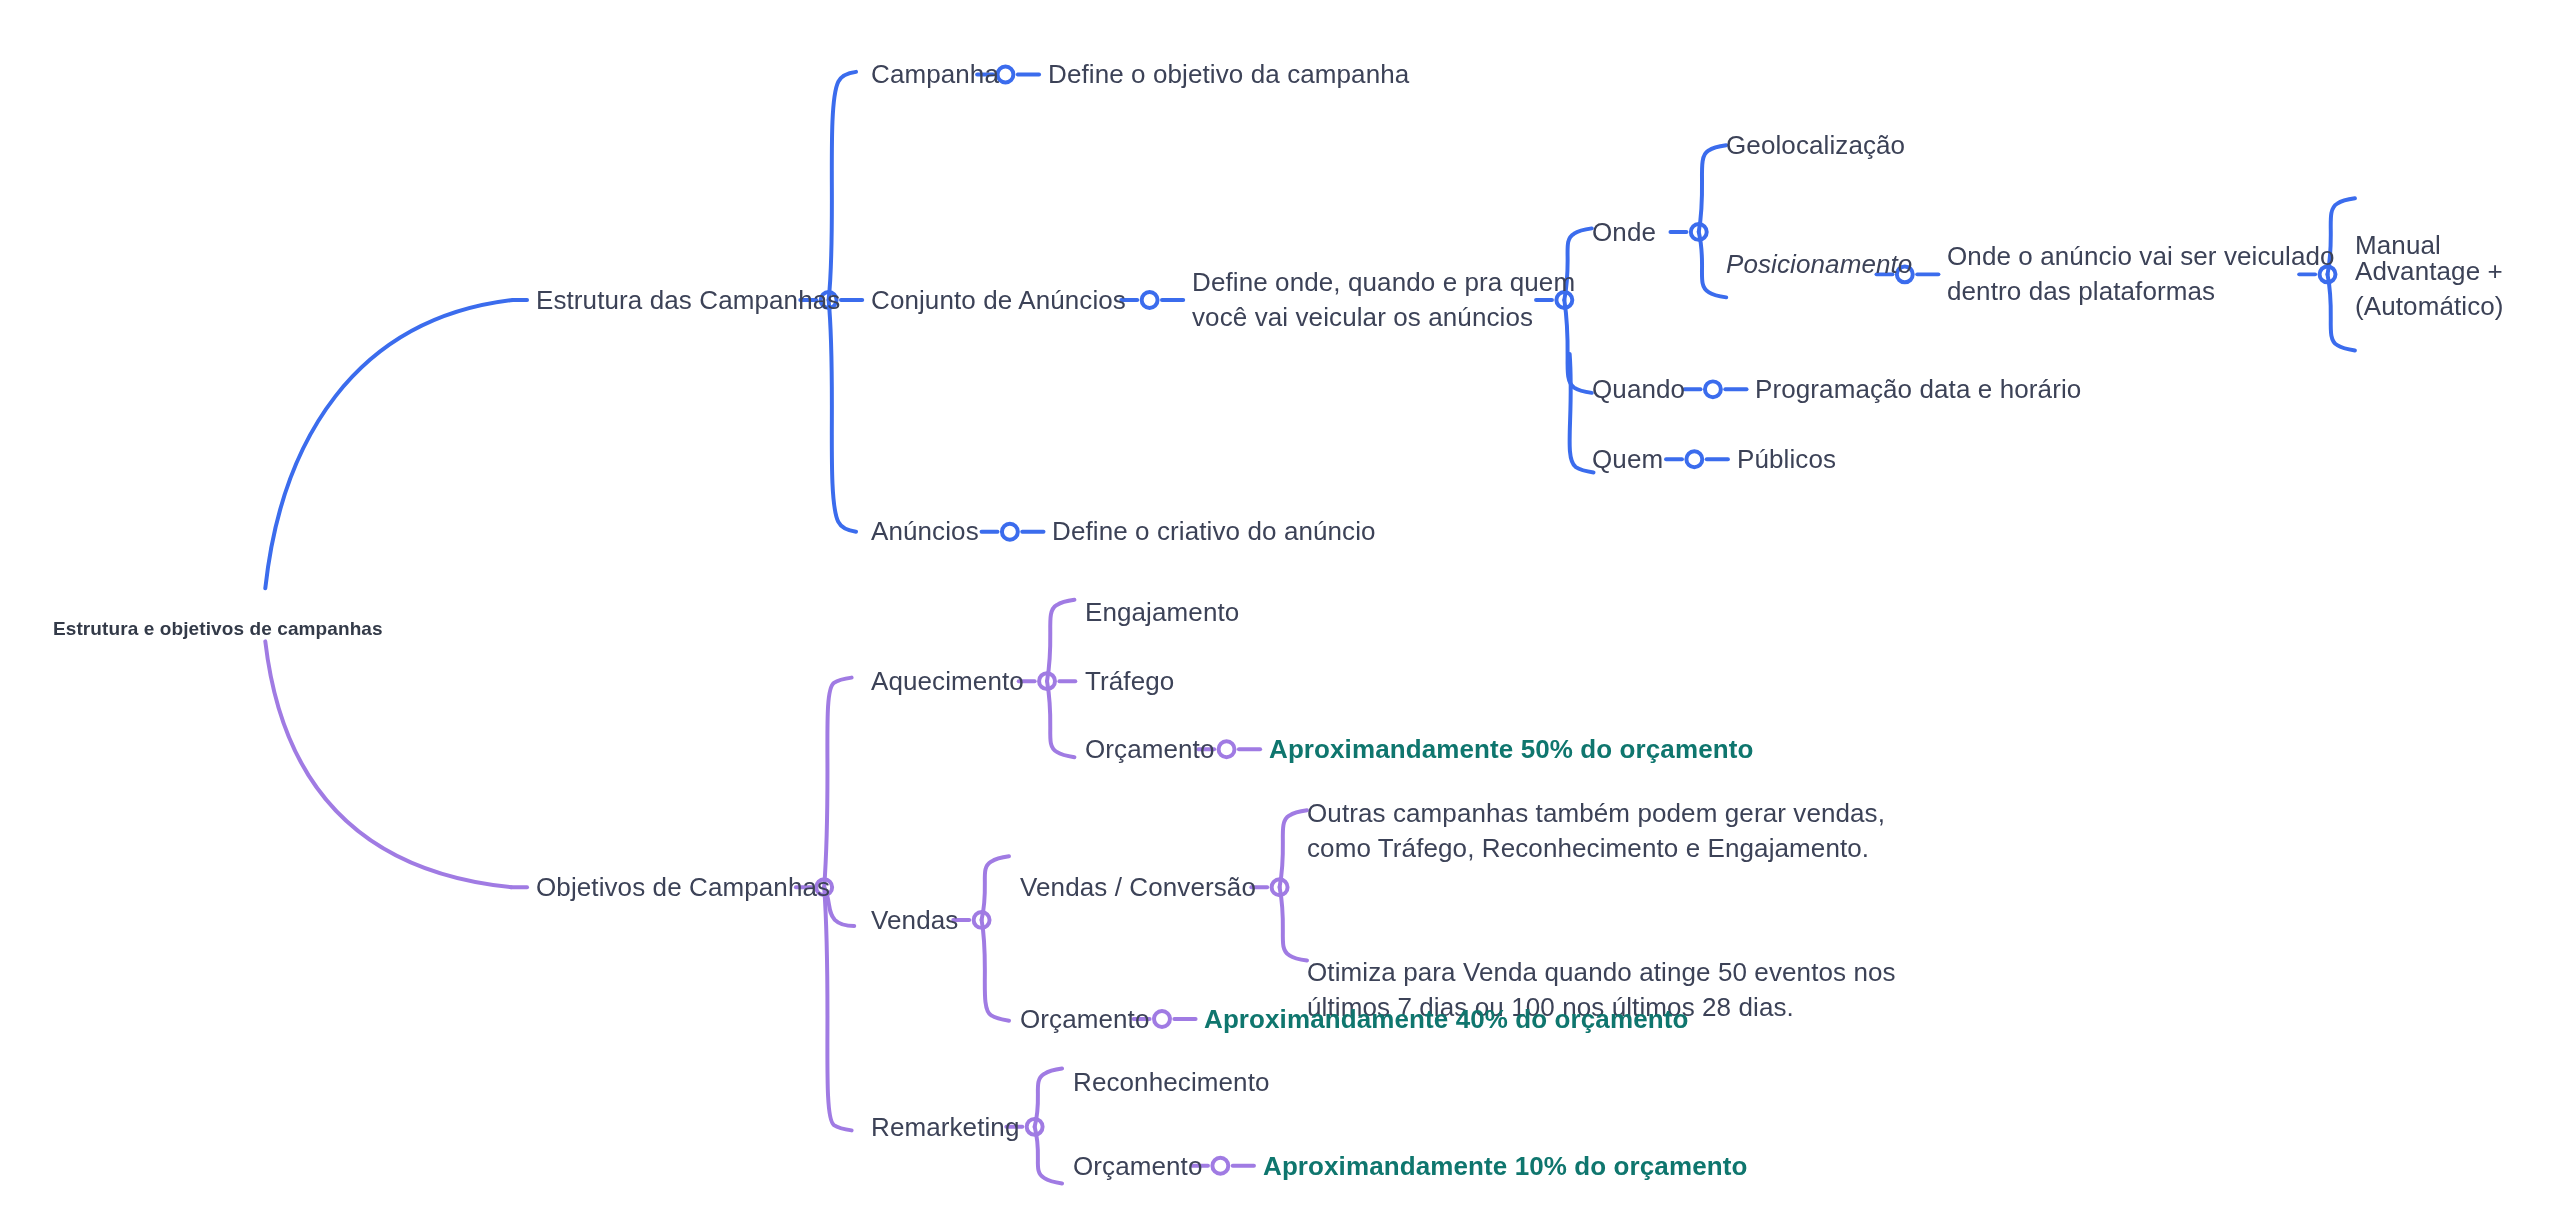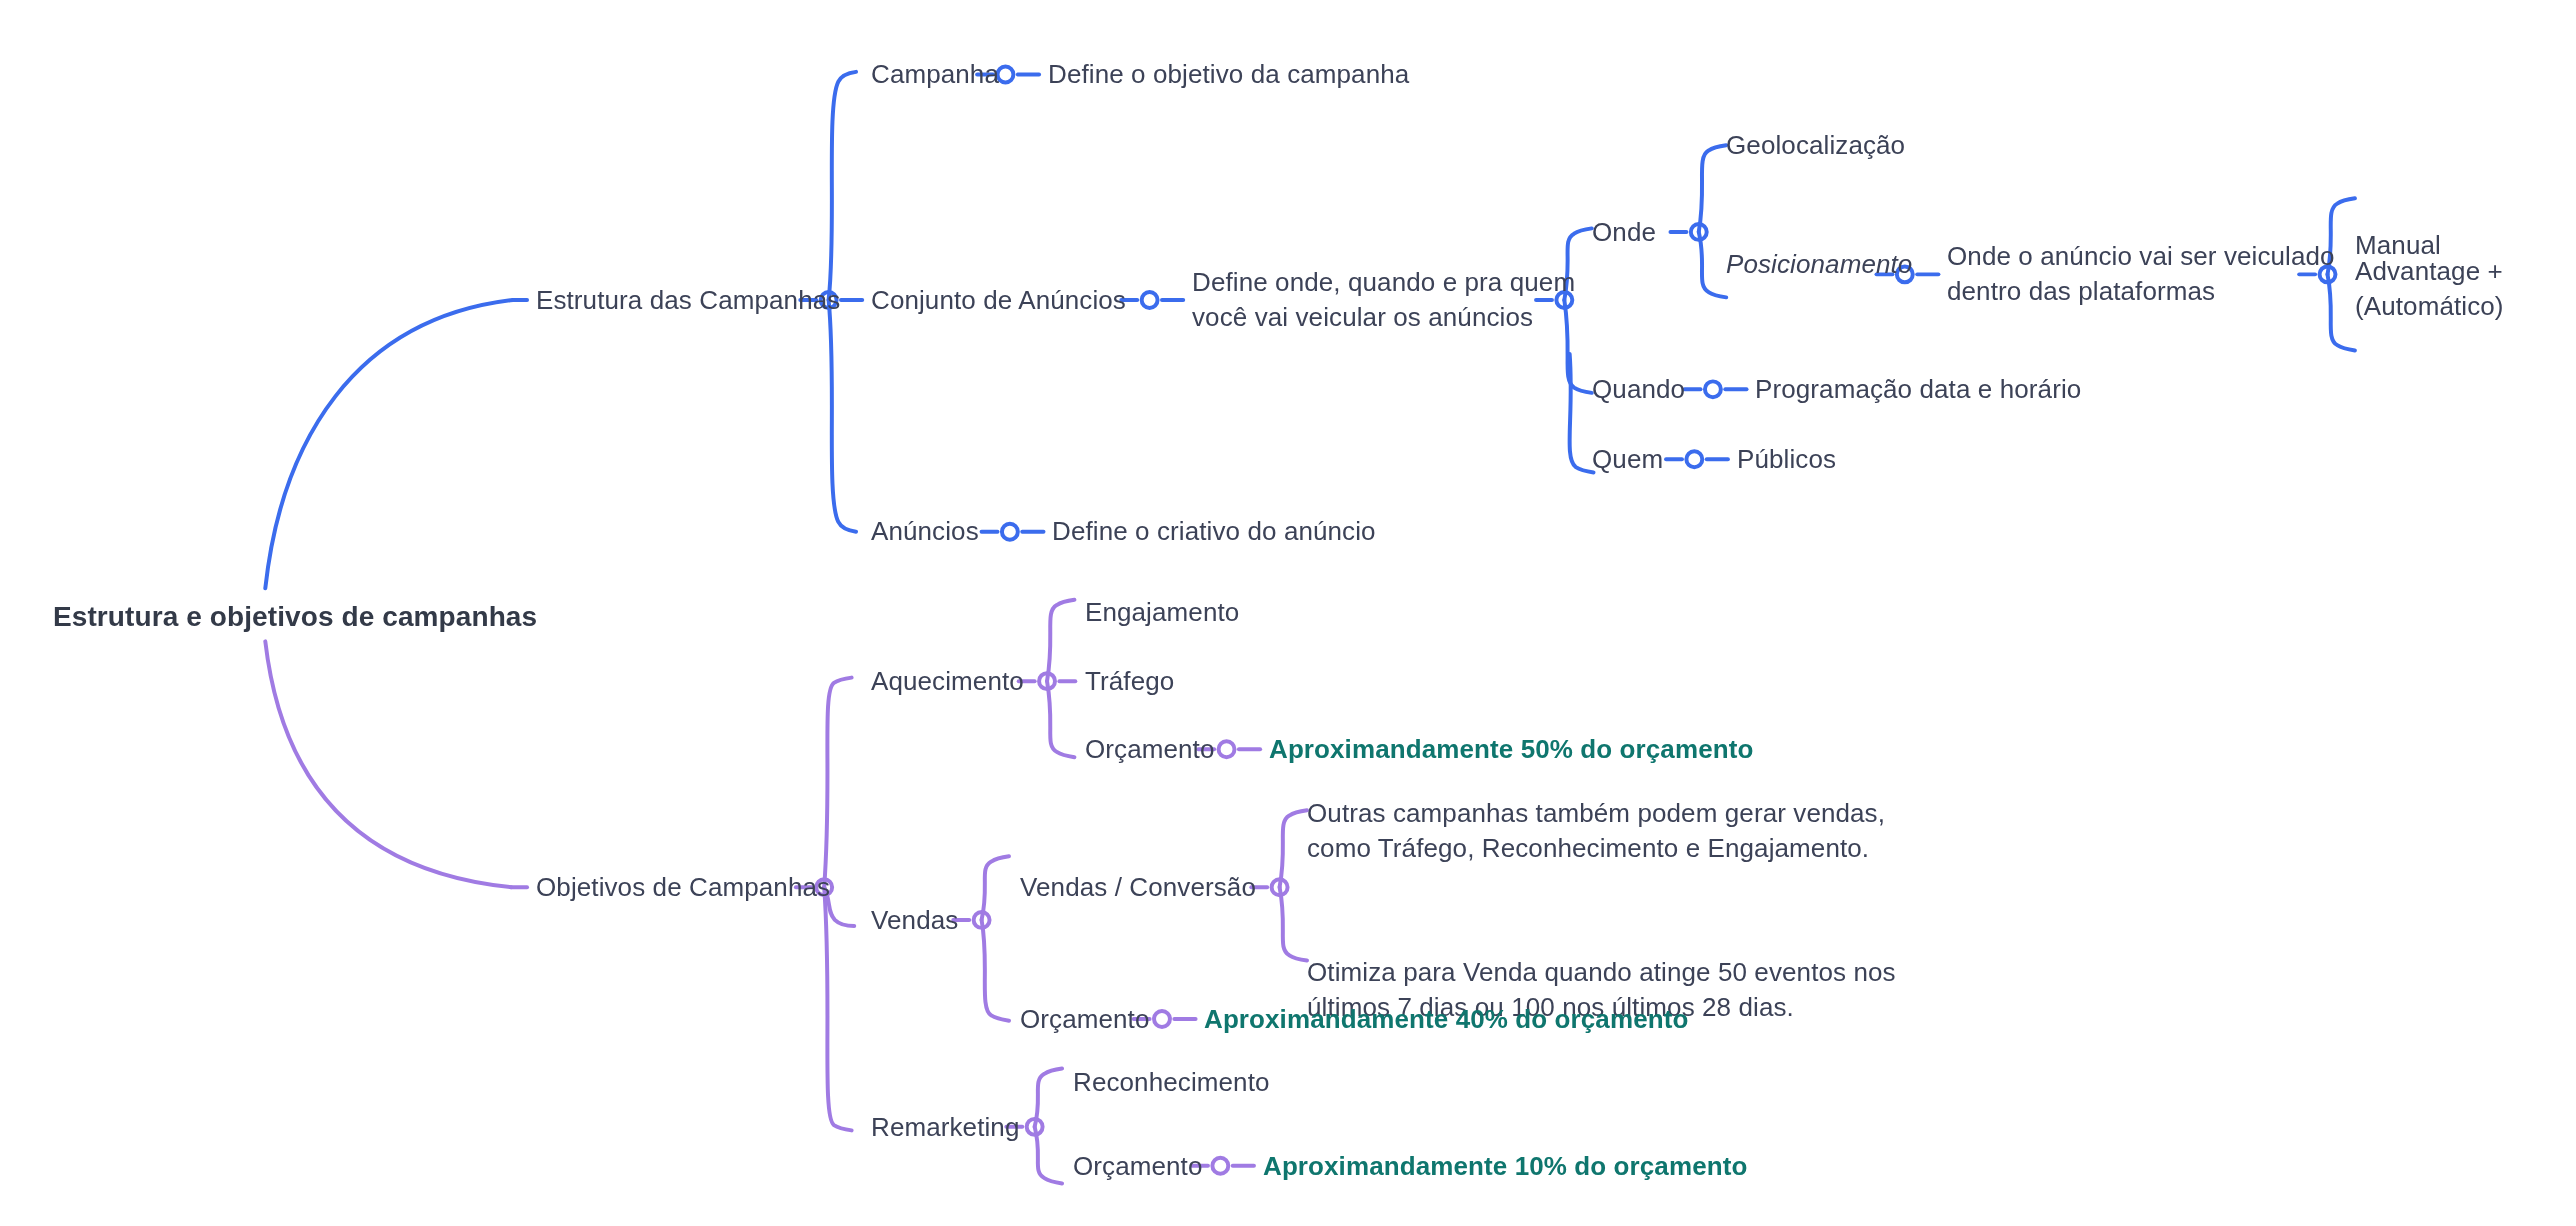--- a/index.html
+++ b/index.html
@@ -11,21 +11,21 @@
   #stage{position:absolute;left:0;top:0;width:2576px;height:1227px;}
   #wires{position:absolute;left:0;top:0;width:2576px;height:1227px;pointer-events:none;}
   .node{
     position:absolute;
     color:#3c4257;
     font-size:26px;
     line-height:35px;
     white-space:pre;
     letter-spacing:0.1px;
   }
-  .node.root{font-weight:bold;font-size:28px;color:#333a48;}
+  .node.root{font-weight:bold;font-size:19px;color:#333a48;margin-top:12px;}
   .node.bold{font-weight:bold;color:#0f766e;}
   .node.multi{white-space:pre-line;}
   .mid{transform:translateY(-50%);}
 </style>
 </head>
 <body>
 
 <div id="stage">
 
   <svg id="wires" viewBox="0 0 2913 1387" width="2576" height="1227" xmlns="http://www.w3.org/2000/svg">

